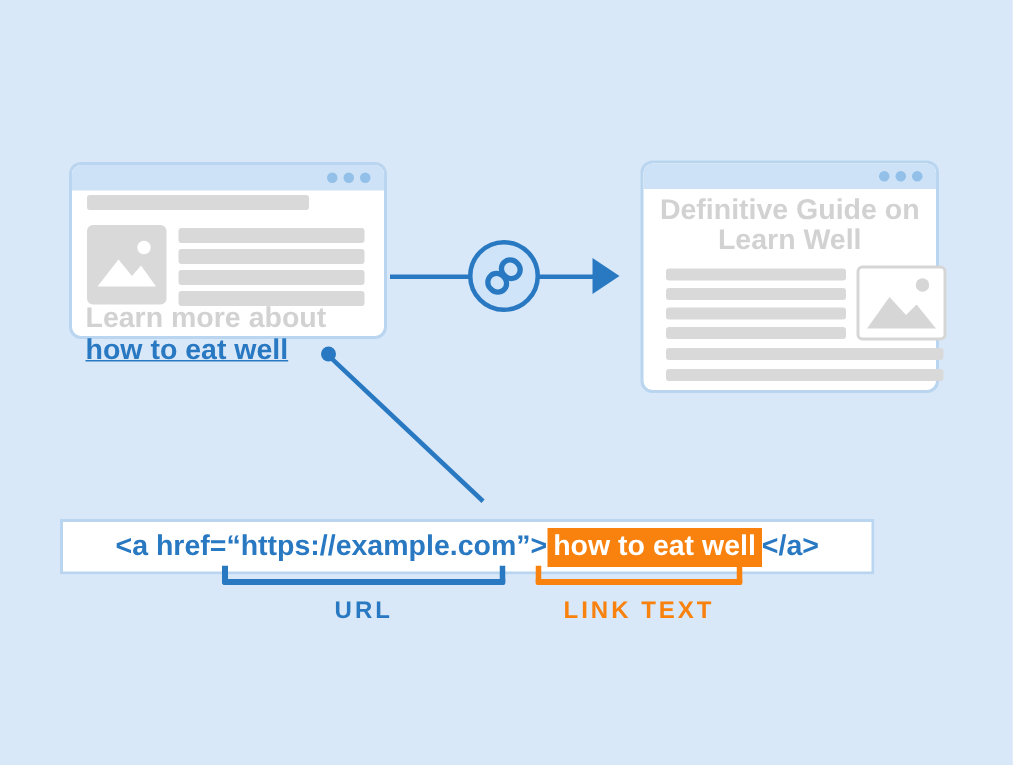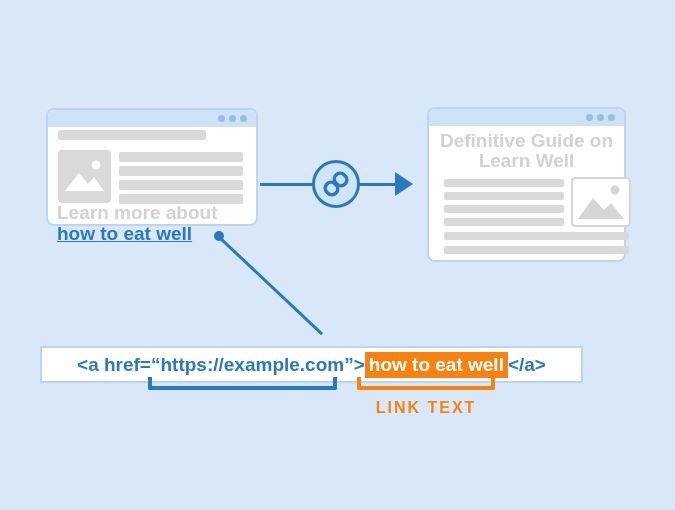--- a/index.html
+++ b/index.html
@@ -114,15 +114,16 @@
   <div class="pointer-dot"></div>
 
   <div class="code-box">
     <span class="code-blue">&lt;a href=“https://example.com”&gt;</span>
       <span class="code-highlight">how to eat well</span>
       <span class="code-blue">&lt;/a&gt;</span>
   </div>
 
   <div class="bracket bracket-url"></div>
   <div class="bracket bracket-linktext"></div>
+  <div class="bracket-label label-url">URL</div>
   <div class="bracket-label label-linktext">LINK TEXT</div>
 
 </div>
 
 </body></html>

